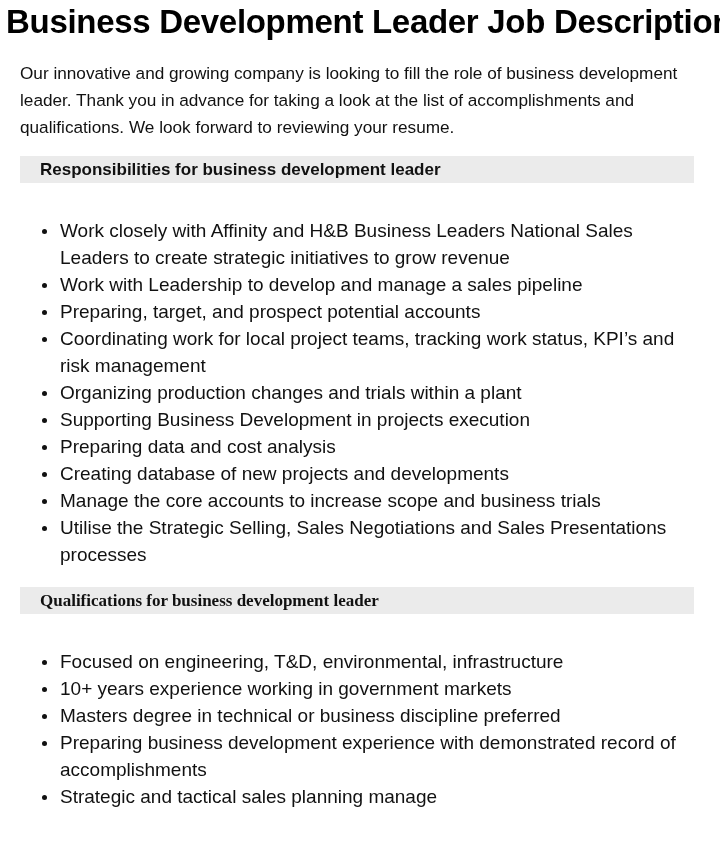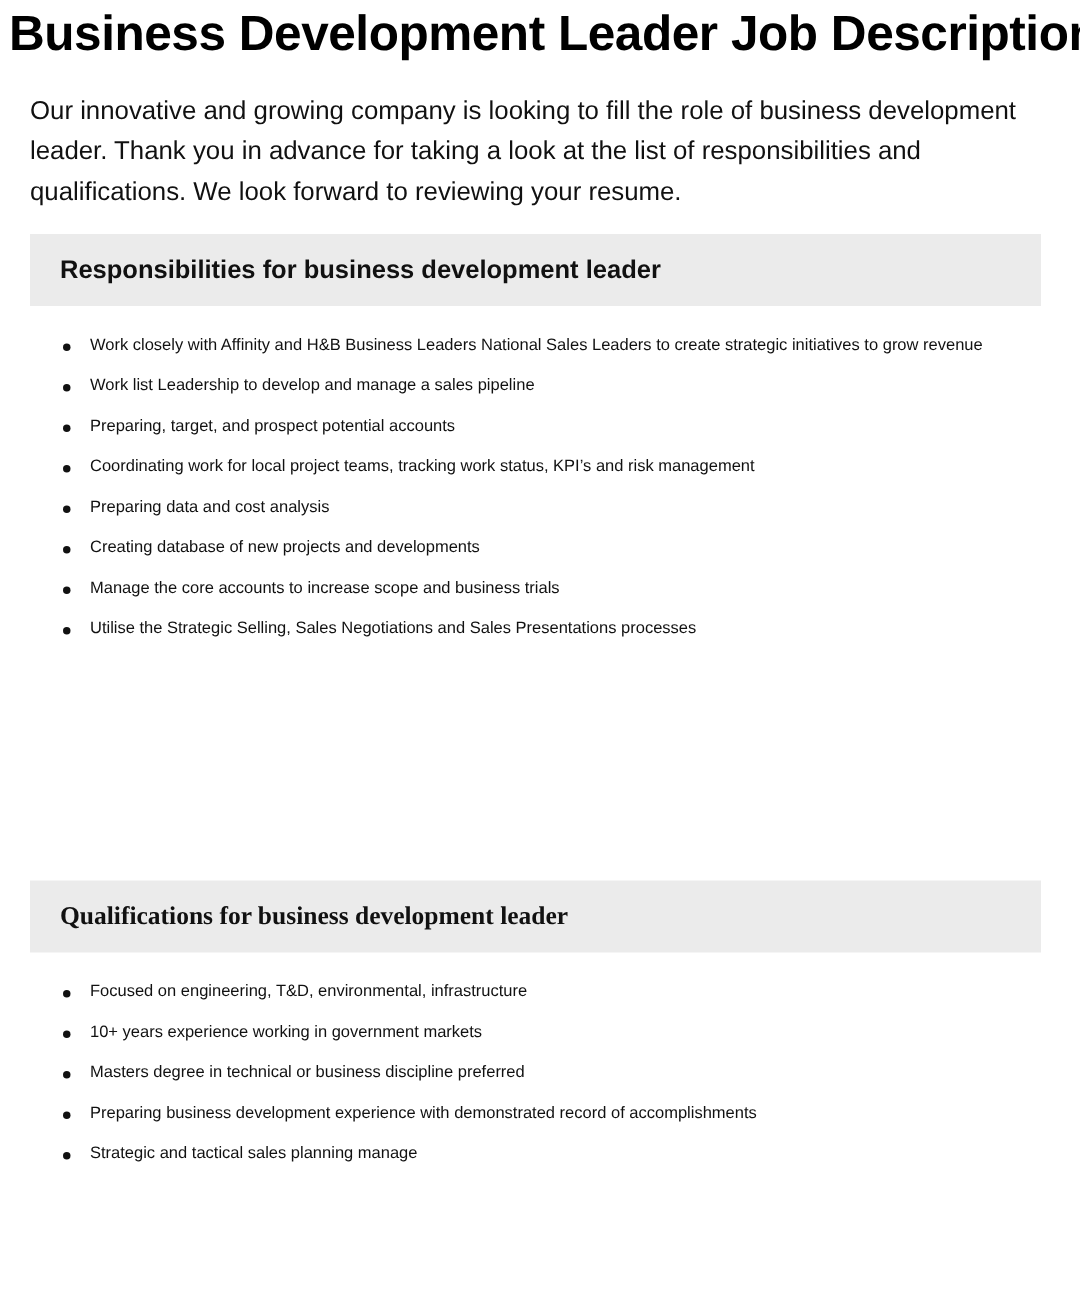--- a/index.html
+++ b/index.html
@@ -37,21 +37,21 @@
     width: 660px;
     margin: 0;
     font-size: 17.2px;
     line-height: 27px;
     color: #111111;
   }
   .section-header {
     position: absolute;
     left: 20px;
     width: 674px;
-    height: 48px;
+    height: 27px;
     background: #ebebeb;
     box-sizing: border-box;
     padding-left: 20px;
     display: flex;
     align-items: center;
   }
   .section-header h2 {
     margin: 0;
     font-size: 17px;
     font-weight: bold;
@@ -61,52 +61,54 @@
     position: absolute;
     left: 20px;
     width: 680px;
     margin: 0;
     padding: 0;
     list-style: none;
   }
   .list li {
     position: relative;
     padding-left: 40px;
-    font-size: 11px;
+    font-size: 19px;
     line-height: 27px;
     color: #111111;
   }
   .list li .bullet {
     position: absolute;
     left: 22px;
     top: 12px;
     width: 5px;
     height: 5px;
     border-radius: 50%;
     background: #111111;
   }
 </style>
 </head>
 <body>
 
 <div class="page">
 
   <h1 class="title">Business Development Leader Job Description</h1>
 
-  <p class="intro">Our innovative and growing company is looking to fill the role of business development leader. Thank you in advance for taking a look at the list of responsibilities and qualifications. We look forward to reviewing your resume.</p>
+  <p class="intro">Our innovative and growing company is looking to fill the role of business development leader. Thank you in advance for taking a look at the list of accomplishments and qualifications. We look forward to reviewing your resume.</p>
 
   <div class="section-header" style="top:156px;">
     <h2>Responsibilities for business development leader</h2>
   </div>
 
   <ul class="list" style="top:217px;">
     <li><span class="bullet"></span><span>Work closely with Affinity and H&amp;B Business Leaders National Sales Leaders to create strategic initiatives to grow revenue</span></li>
-    <li><span class="bullet"></span><span>Work list Leadership to develop and manage a sales pipeline</span></li>
+    <li><span class="bullet"></span><span>Work with Leadership to develop and manage a sales pipeline</span></li>
     <li><span class="bullet"></span><span>Preparing, target, and prospect potential accounts</span></li>
     <li><span class="bullet"></span><span>Coordinating work for local project teams, tracking work status, KPI’s and risk management</span></li>
+    <li><span class="bullet"></span><span>Organizing production changes and trials within a plant</span></li>
+    <li><span class="bullet"></span><span>Supporting Business Development in projects execution</span></li>
     <li><span class="bullet"></span><span>Preparing data and cost analysis</span></li>
     <li><span class="bullet"></span><span>Creating database of new projects and developments</span></li>
     <li><span class="bullet"></span><span>Manage the core accounts to increase scope and business trials</span></li>
     <li><span class="bullet"></span><span>Utilise the Strategic Selling, Sales Negotiations and Sales Presentations processes</span></li>
   </ul>
 
   <div class="section-header" style="top:587px;font-family:Liberation Serif, serif;">
     <h2>Qualifications for business development leader</h2>
   </div>
 

